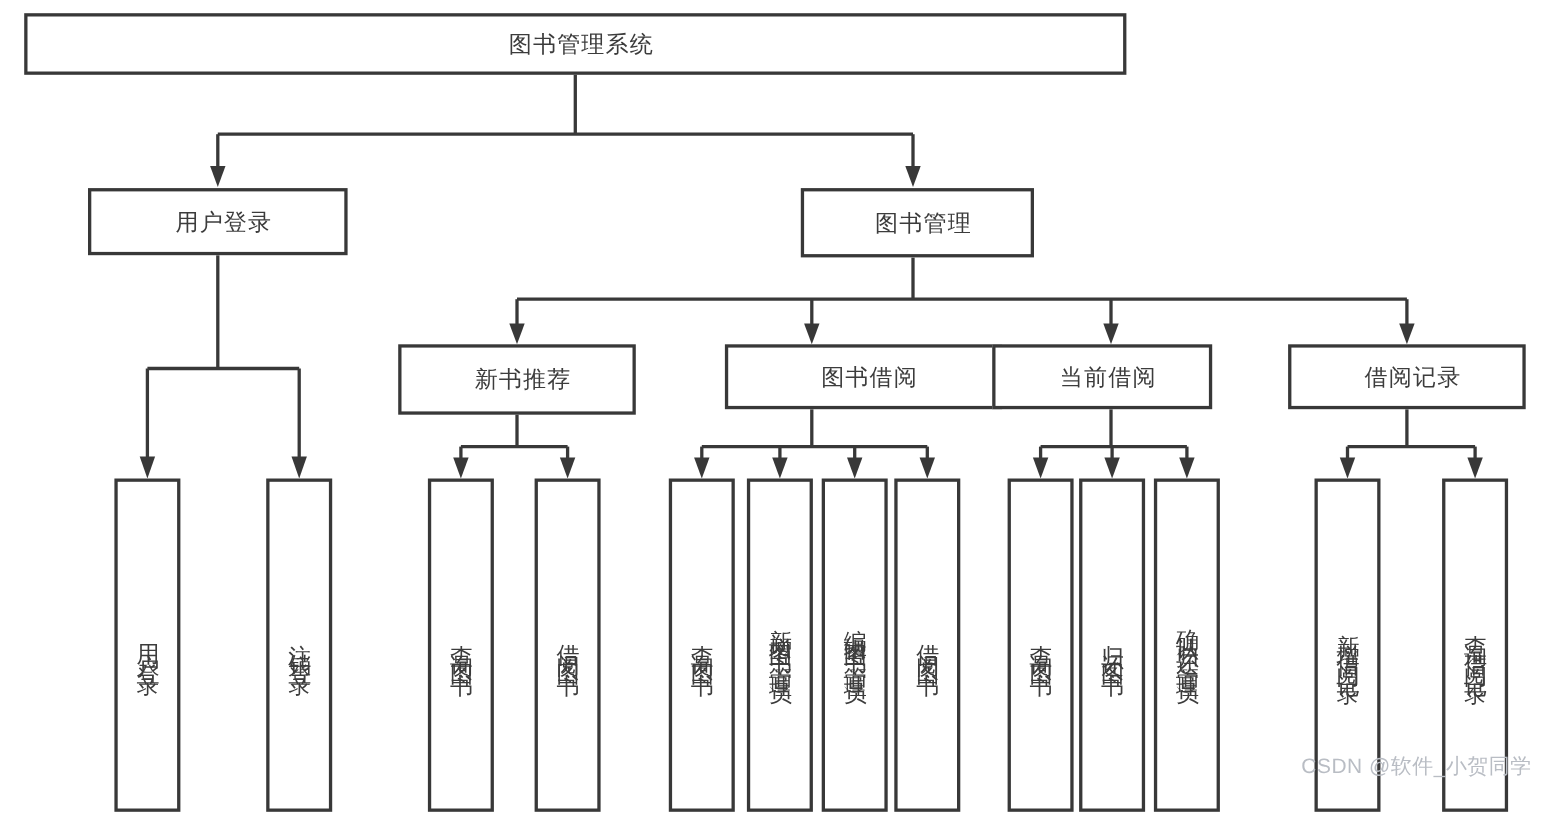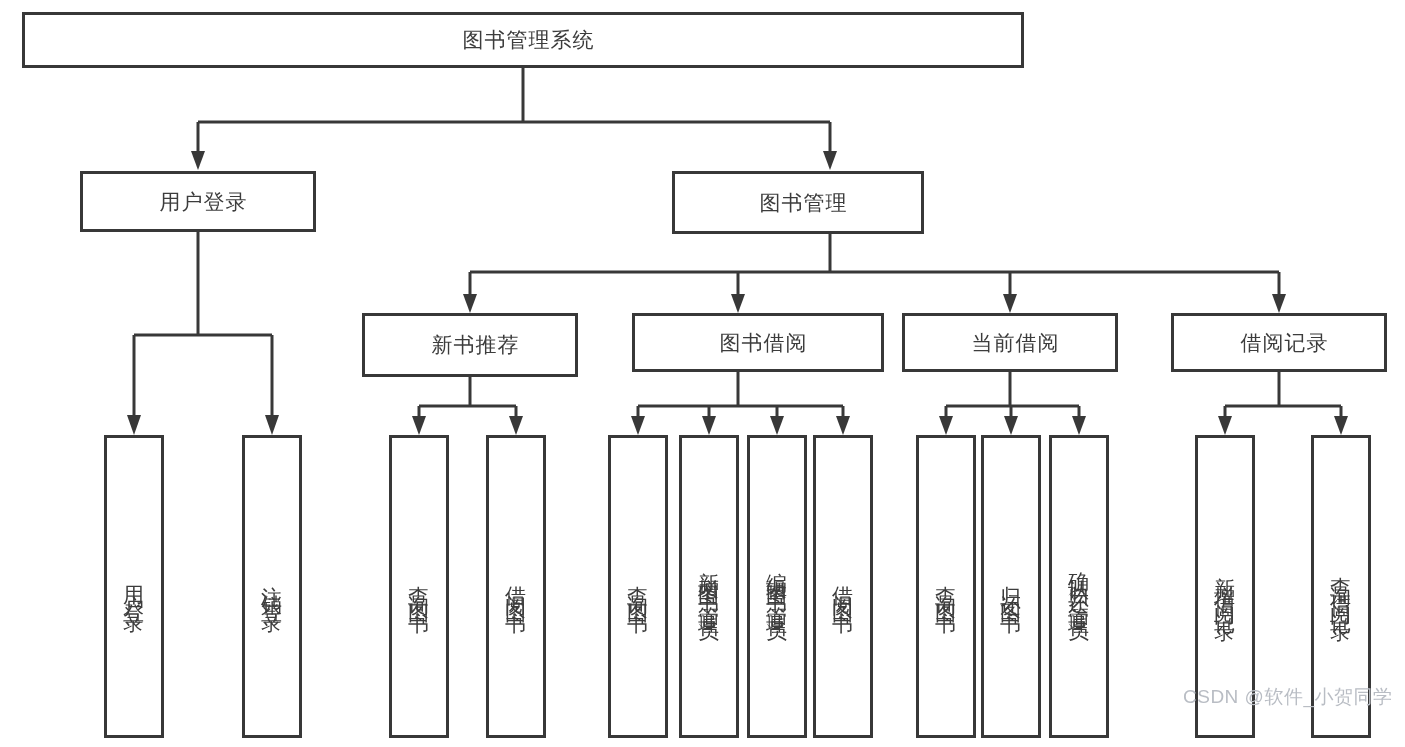--- a/index.html
+++ b/index.html
@@ -130,25 +130,25 @@
       <polygon points="1004,416 1018,416 1011,435"></polygon>
       <polygon points="1072,416 1086,416 1079,435"></polygon>
       <polygon points="1218,416 1232,416 1225,435"></polygon>
       <polygon points="1334,416 1348,416 1341,435"></polygon>
     </g>
   </svg>
 
   <div class="node h-node" style="left:22px; top:12px; width:1002px; height:56px">图书管理系统</div>
 
   <div class="node h-node" style="left:80px; top:171px; width:236px; height:61px">用户登录</div>
-  <div class="node h-node" style="left:672px; top:171px; width:252px; height:63px">图书管理</div>
+  <div class="node h-node" style="left:728px; top:171px; width:212px; height:63px">图书管理</div>
 
   <div class="node h-node" style="left:362px; top:313px; width:216px; height:64px">新书推荐</div>
-  <div class="node h-node" style="left:632px; top:313px; width:252px; height:59px">图书借阅</div>
-  <div class="node h-node" style="left:902px; top:313px; width:216px; height:59px">当前借阅</div>
+  <div class="node h-node" style="left:659px; top:313px; width:252px; height:59px">图书借阅</div>
+  <div class="node h-node" style="left:902px; top:313px; width:200px; height:59px">当前借阅</div>
   <div class="node h-node" style="left:1171px; top:313px; width:216px; height:59px">借阅记录</div>
 
   <div class="node v-node" style="left:104px; top:435px; width:60px; height:303px">用户登录</div>
   <div class="node v-node" style="left:242px; top:435px; width:60px; height:303px">注销登录</div>
 
   <div class="node v-node" style="left:389px; top:435px; width:60px; height:303px">查询图书</div>
   <div class="node v-node" style="left:486px; top:435px; width:60px; height:303px">借阅图书</div>
 
   <div class="node v-node" style="left:608px; top:435px; width:60px; height:303px">查询图书</div>
   <div class="node v-node tight" style="left:679px; top:435px; width:60px; height:303px">新增图书（管理员）</div>

